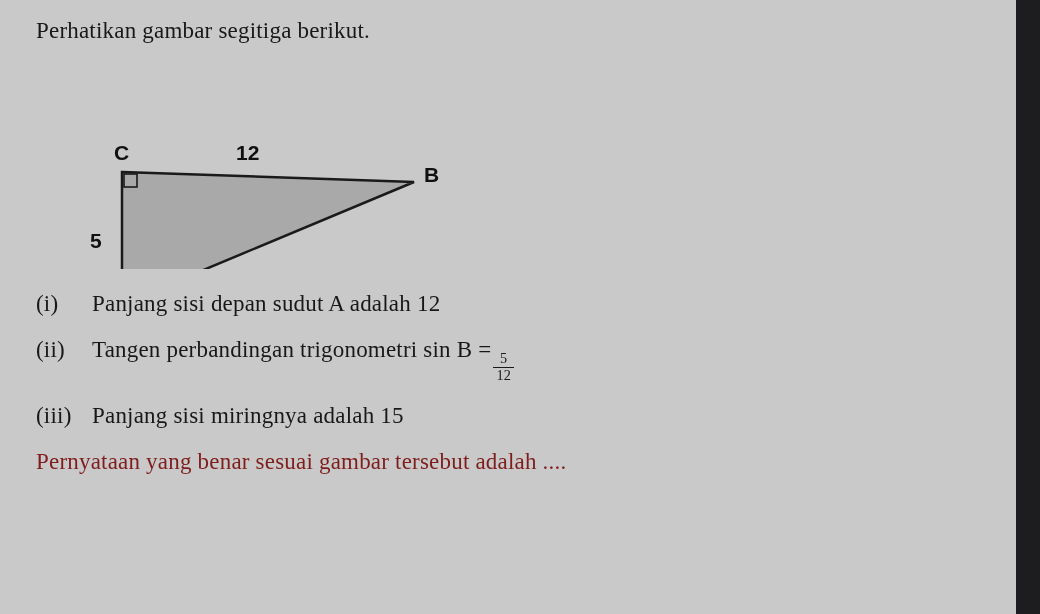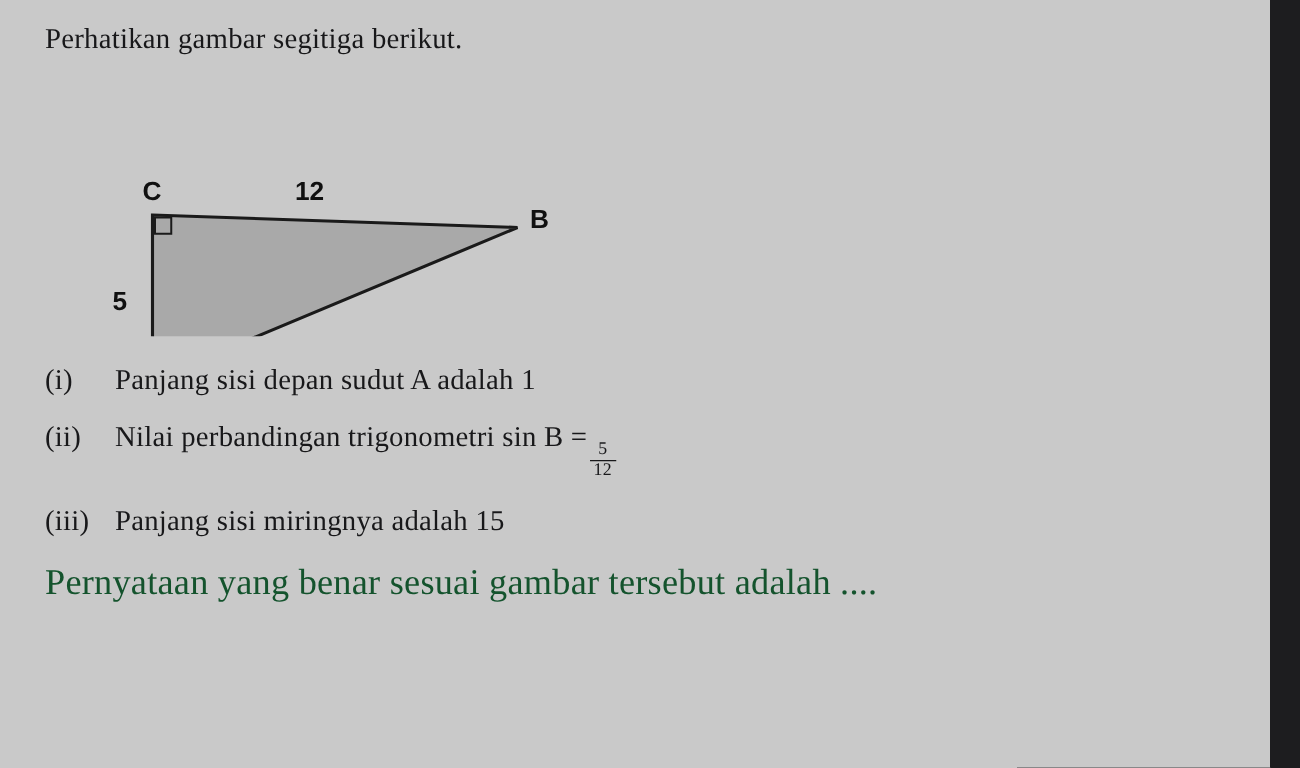--- a/index.html
+++ b/index.html
@@ -74,22 +74,22 @@
     margin: 0 2px;
   }
   .frac .num {
     padding: 0 3px;
   }
   .frac .den {
     padding: 0 3px;
     border-top: 1.4px solid #18181a;
   }
   .closing {
-    font-size: 29px;
-    color: #14532d;
+    font-size: 23px;
+    color: #7f1d1d;
     margin: 4px 0 0 2px;
     letter-spacing: 0.2px;
   }
   .lbl {
     font-family: "Liberation Sans", sans-serif;
     font-weight: bold;
     font-size: 21px;
     fill: #101010;
   }
   .lbl-side {
@@ -122,27 +122,27 @@
       <text class="lbl" x="60" y="278">A</text>
       <text class="lbl-side" x="182" y="106">12</text>
       <text class="lbl-side" x="36" y="194">5</text>
     </svg>
   </div>
 
   <div class="statements">
 
     <div class="stmt">
       <span class="marker">(i)</span>
-      <span class="body">Panjang sisi depan sudut A adalah 1</span>
+      <span class="body">Panjang sisi depan sudut A adalah 12</span>
     </div>
 
     <div class="stmt">
       <span class="marker">(ii)</span>
       <span class="body">
-        <span>Nilai perbandingan trigonometri sin B =</span><span class="frac">
+        <span>Tangen perbandingan trigonometri sin B =</span><span class="frac">
             <span class="num">5</span>
             <span class="den">12</span>
           </span>
       </span>
     </div>
 
     <div class="stmt">
       <span class="marker">(iii)</span>
       <span class="body">Panjang sisi miringnya adalah 15</span>
     </div>

